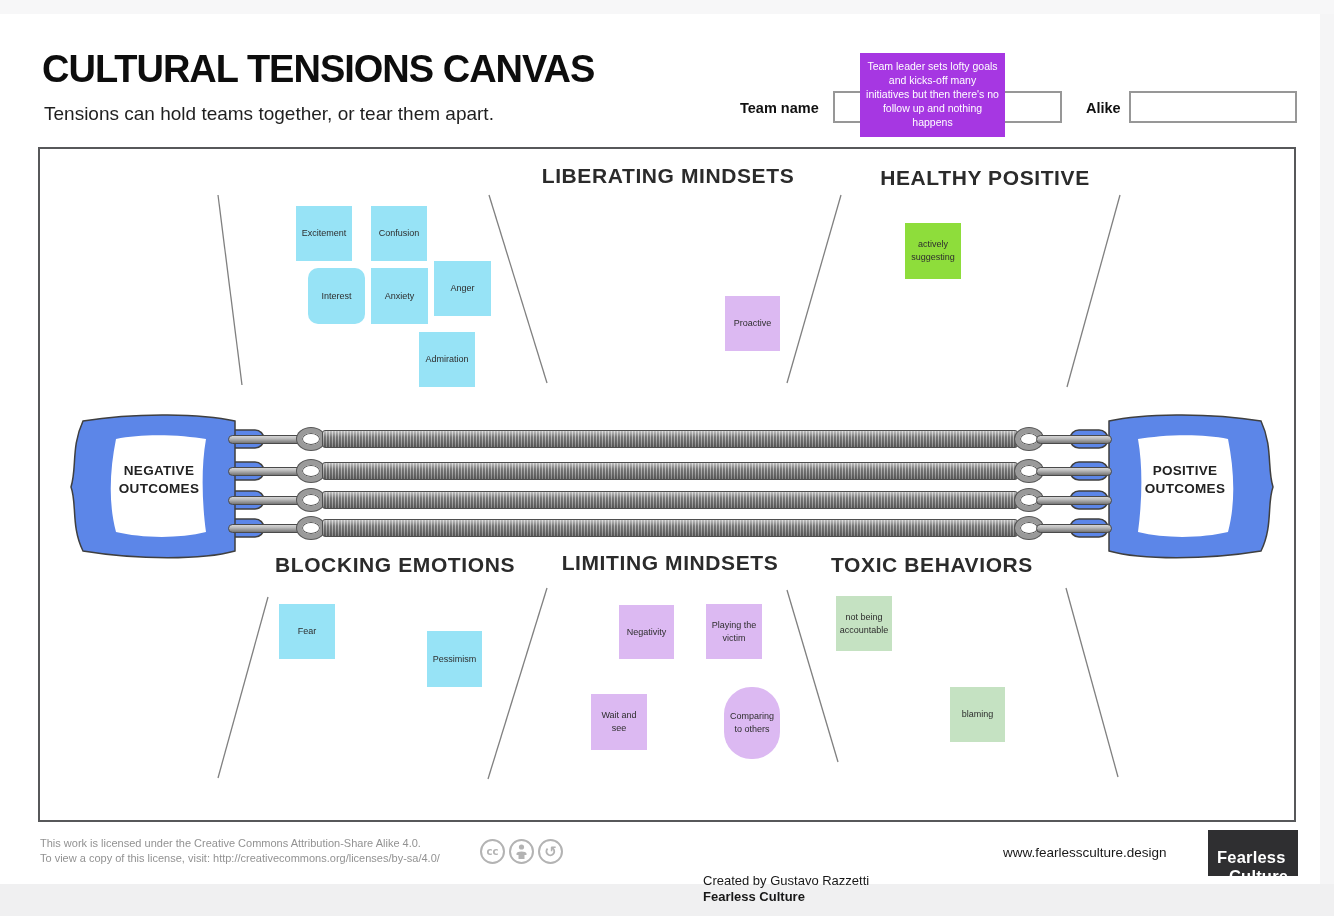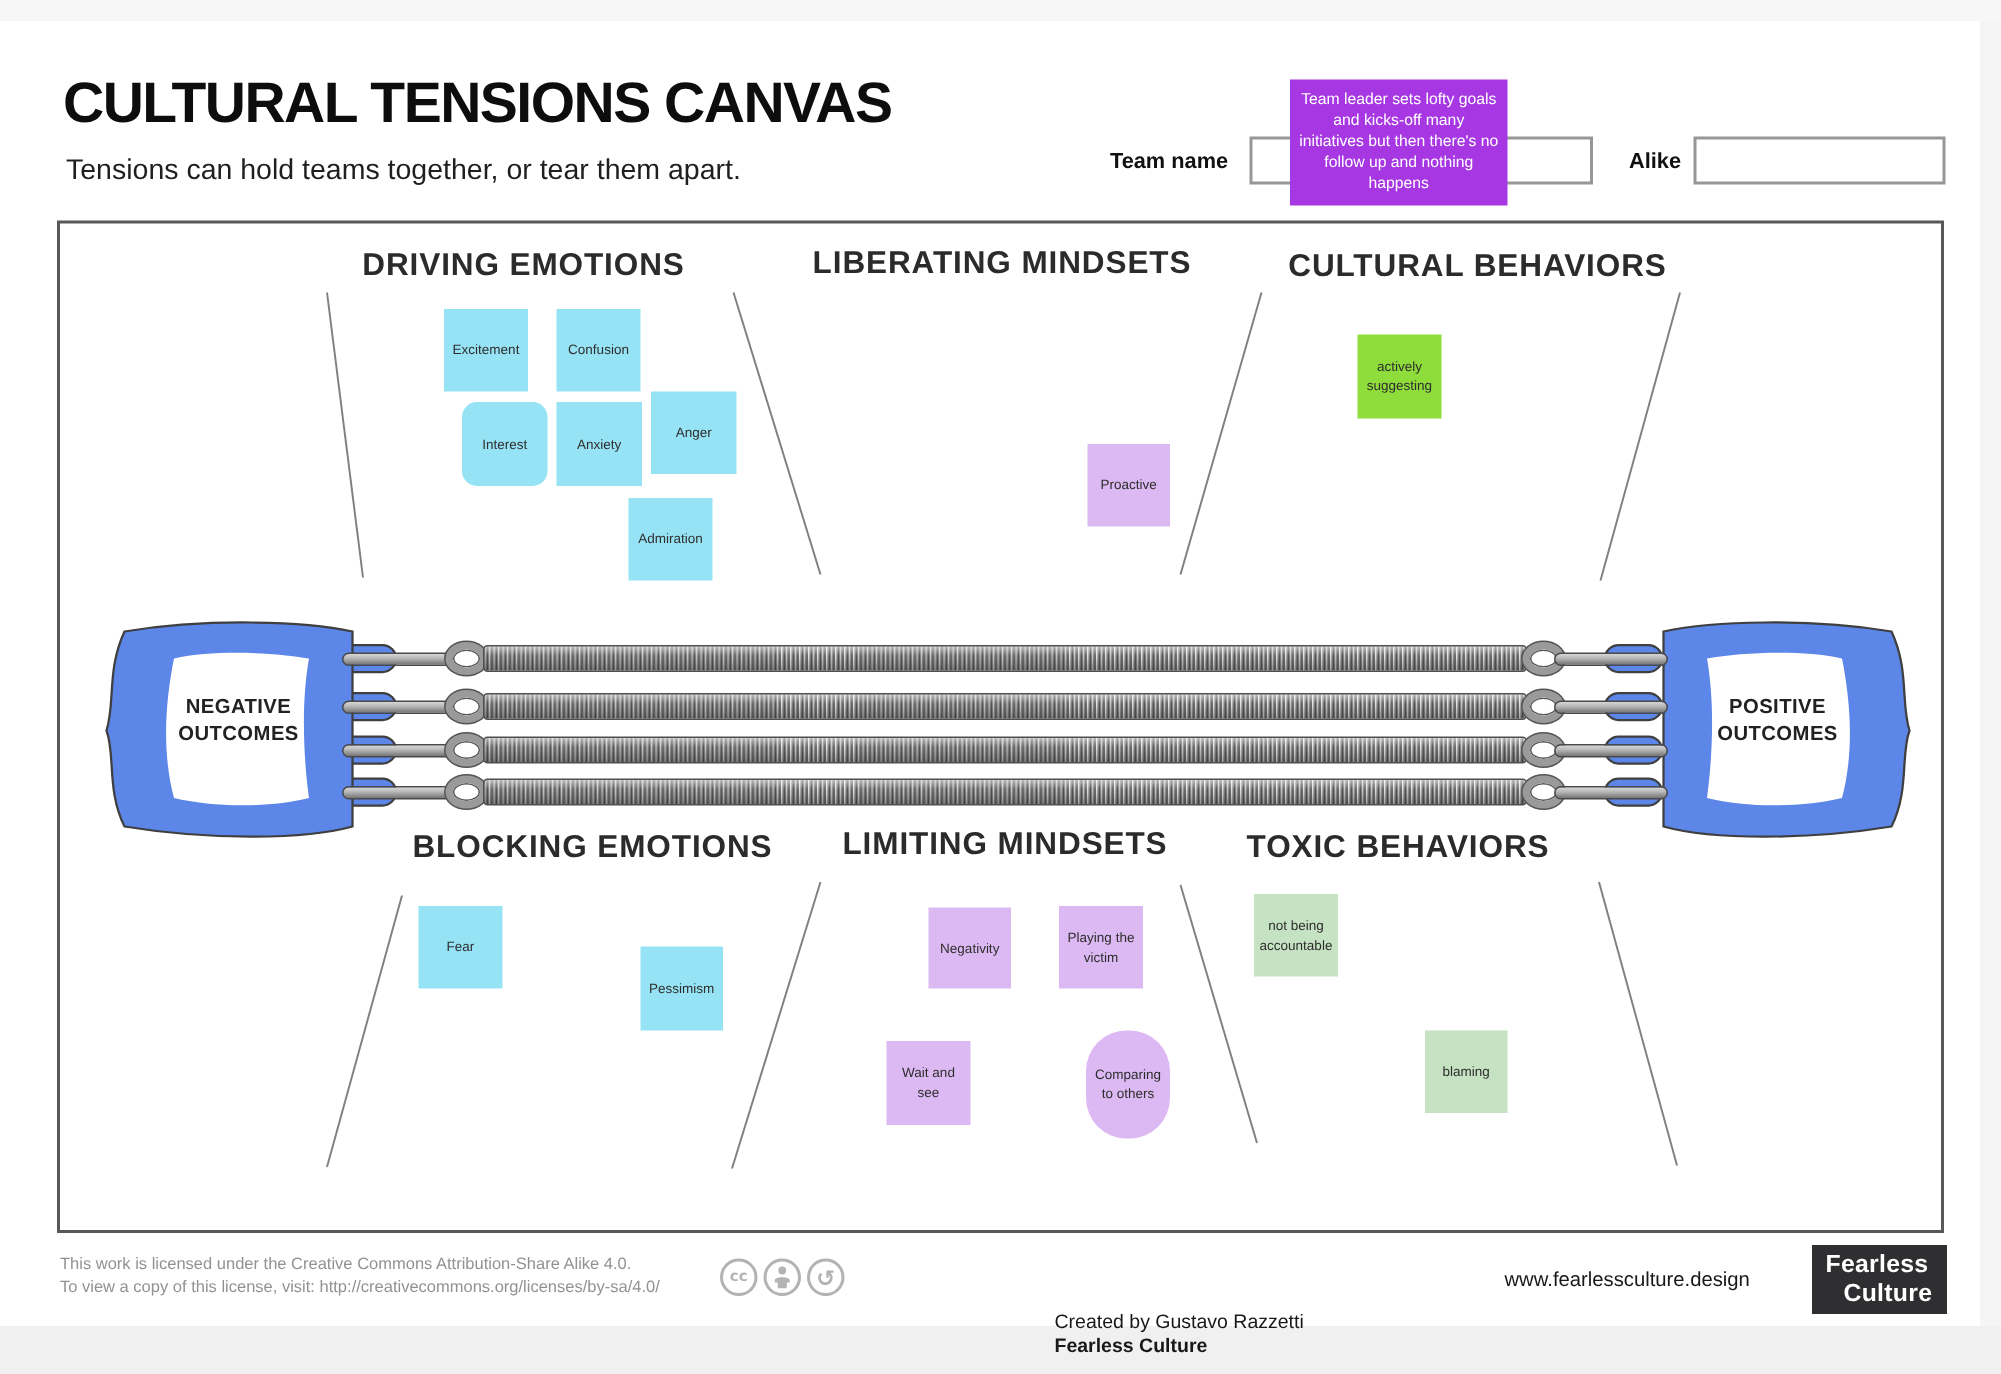--- a/index.html
+++ b/index.html
@@ -73,21 +73,21 @@
   #cc-icons{position:absolute;left:480px;top:839px;display:flex;gap:4px;}
   .cc-circle{width:25px;height:25px;border:2.5px solid #b3b3b3;border-radius:50%;
              box-sizing:border-box;display:flex;align-items:center;justify-content:center;
              color:#b3b3b3;font-weight:bold;font-size:10px;font-family:"DejaVu Sans", sans-serif;}
   #created{position:absolute;left:703px;top:873px;font-size:13px;color:#181818;line-height:1.25;}
   #created b{font-weight:bold;}
   #website{position:absolute;left:1003px;top:845px;font-size:13.5px;color:#181818;}
   #logo{position:absolute;left:1208px;top:830px;width:90px;height:46px;background:#2f2f31;
         color:#fff;font-size:16.5px;font-weight:600;line-height:1.18;box-sizing:border-box;
         padding-top:4px;letter-spacing:0.2px;}
-  #logo .l1{padding-left:9px;}
+  #logo .l1{padding-left:9px;margin-top:14px;}
   #logo .l2{padding-left:21px;}
 </style>
 </head>
 <body>
 
 <div id="page">
 
   <div class="strip" id="strip-top"></div>
   <div class="strip" id="strip-bottom"></div>
   <div class="strip" id="strip-right"></div>
@@ -164,23 +164,22 @@
     <div class="rod rod-l"></div>
     <div class="eye eye-l"></div>
     <div class="spring"></div>
     <div class="eye eye-r"></div>
     <div class="rod rod-r"></div>
   </div>
 
   <div class="handle-text" id="neg-text">NEGATIVE OUTCOMES</div>
   <div class="handle-text" id="pos-text">POSITIVE OUTCOMES</div>
 
-  <div class="section-title" id="sec-driving">DRIVING EMOTIONS</div>
   <div class="section-title" id="sec-liberating">LIBERATING MINDSETS</div>
-  <div class="section-title" id="sec-healthy">CULTURAL BEHAVIORS</div>
+  <div class="section-title" id="sec-healthy">HEALTHY POSITIVE</div>
   <div class="section-title" id="sec-blocking">BLOCKING EMOTIONS</div>
   <div class="section-title" id="sec-limiting">LIMITING MINDSETS</div>
   <div class="section-title" id="sec-toxic">TOXIC BEHAVIORS</div>
 
   <div id="notes-layer">
       <div class="note" style="left: 296px; top: 206px; width: 56px; height: 55px; background: rgb(151, 227, 246);">
         <span>Excitement</span>
       </div>
       <div class="note" style="left: 371px; top: 206px; width: 56px; height: 55px; background: rgb(151, 227, 246);">
         <span>Confusion</span>

